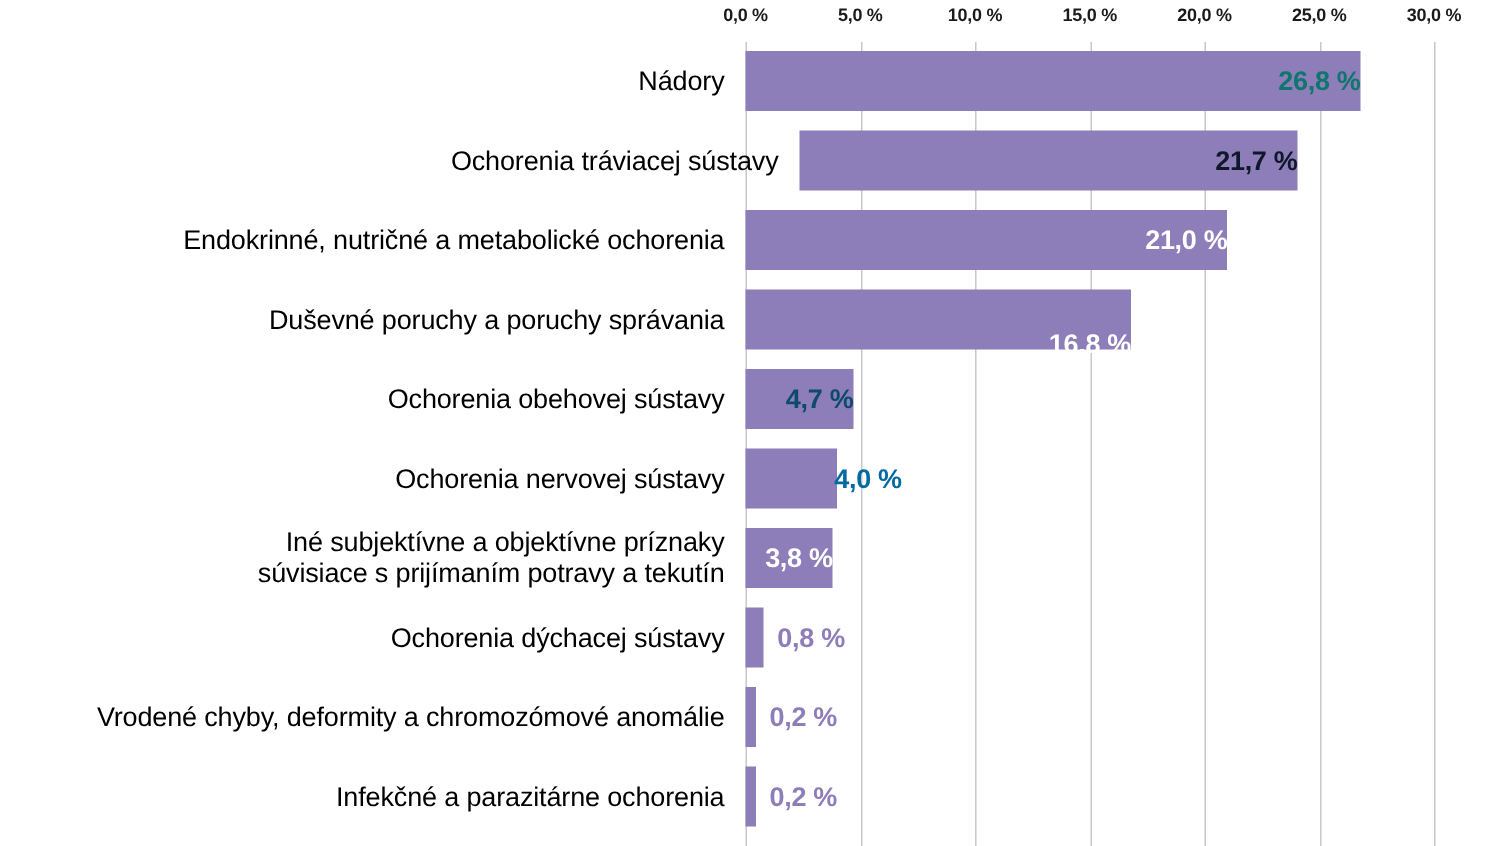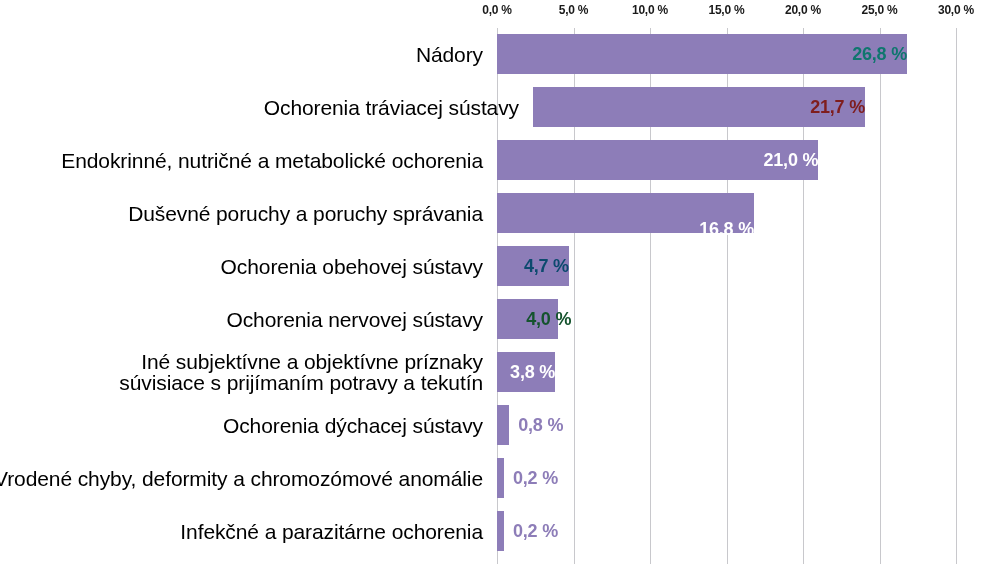--- a/index.html
+++ b/index.html
@@ -74,21 +74,21 @@
   .cat-label {
     position: absolute;
     right: 508px;
     top: 0;
     height: 40px;
     display: flex;
     flex-direction: column;
     align-items: flex-end;
     justify-content: center;
     text-align: right;
-    font-size: 21px;
+    font-size: 18px;
     color: #000000;
     line-height: 21px;
     white-space: nowrap;
     letter-spacing: -0.1px;
   }
   .cat-label.two-line {
     top: -4px;
     height: 48px;
   }
 
@@ -153,21 +153,21 @@
           <span>Nádory</span>
         </div>
         <div class="bar" style="width: 410.04px; background: rgb(141, 125, 184);"></div>
         <div class="val-label inside" style="left: 497px; width: 410.04px; color: #0f766e;">26,8 %</div>
       </div>
       <div class="row" style="top: 59px; margin-left: 36px;">
         <div class="cat-label">
           <span>Ochorenia tráviacej sústavy</span>
         </div>
         <div class="bar" style="width: 332.01px; background: rgb(141, 125, 184);"></div>
-        <div class="val-label inside" style="left: 497px; width: 332.01px; color: #7f1d1d;">21,7 %</div>
+        <div class="val-label inside" style="left: 497px; width: 332.01px; color: #0f172a;">21,7 %</div>
       </div>
       <div class="row" style="top: 112px;">
         <div class="cat-label">
           <span>Endokrinné, nutričné a metabolické ochorenia</span>
         </div>
         <div class="bar" style="width: 321.3px; background: rgb(141, 125, 184);"></div>
         <div class="val-label inside" style="left: 497px; width: 321.3px; color: rgb(255, 255, 255);">21,0 %</div>
       </div>
       <div class="row" style="top: 165px;">
         <div class="cat-label">
@@ -181,21 +181,21 @@
           <span>Ochorenia obehovej sústavy</span>
         </div>
         <div class="bar" style="width: 71.91px; background: rgb(141, 125, 184);"></div>
         <div class="val-label inside" style="left: 497px; width: 71.91px; color: #0c4a6e;">4,7 %</div>
       </div>
       <div class="row" style="top: 271px;">
         <div class="cat-label">
           <span>Ochorenia nervovej sústavy</span>
         </div>
         <div class="bar" style="width: 61.2px; background: rgb(141, 125, 184);"></div>
-        <div class="val-label inside" style="left: 473px; width: 61.2px; color: #14532d; padding-left: 37px;">4,0 %</div>
+        <div class="val-label inside" style="left: 503px; width: 61.2px; color: #0369a1; padding-left: 37px;">4,0 %</div>
       </div>
       <div class="row" style="top: 324px;">
         <div class="cat-label two-line">
           <span>Iné subjektívne  a objektívne príznaky</span>
           <span>súvisiace s prijímaním potravy a tekutín</span>
         </div>
         <div class="bar" style="width: 58.14px; background: rgb(141, 125, 184);"></div>
         <div class="val-label inside" style="left: 497px; width: 58.14px; color: rgb(255, 255, 255);">3,8 %</div>
       </div>
       <div class="row" style="top: 377px;">

